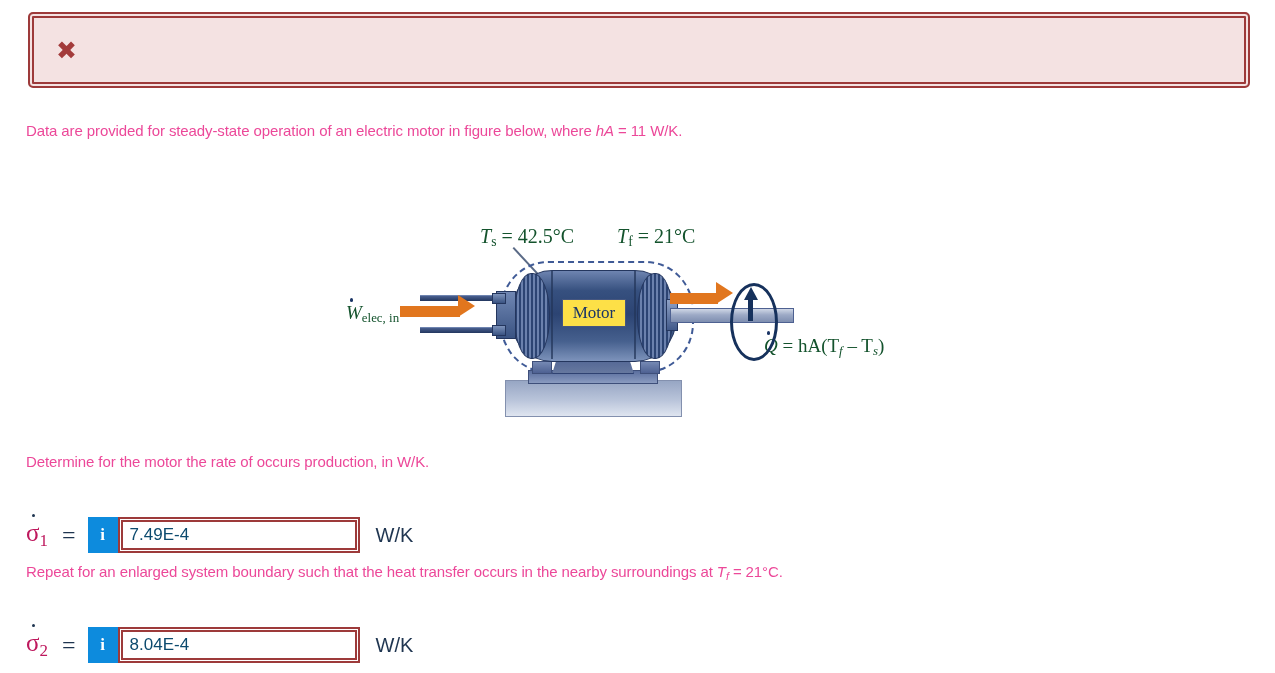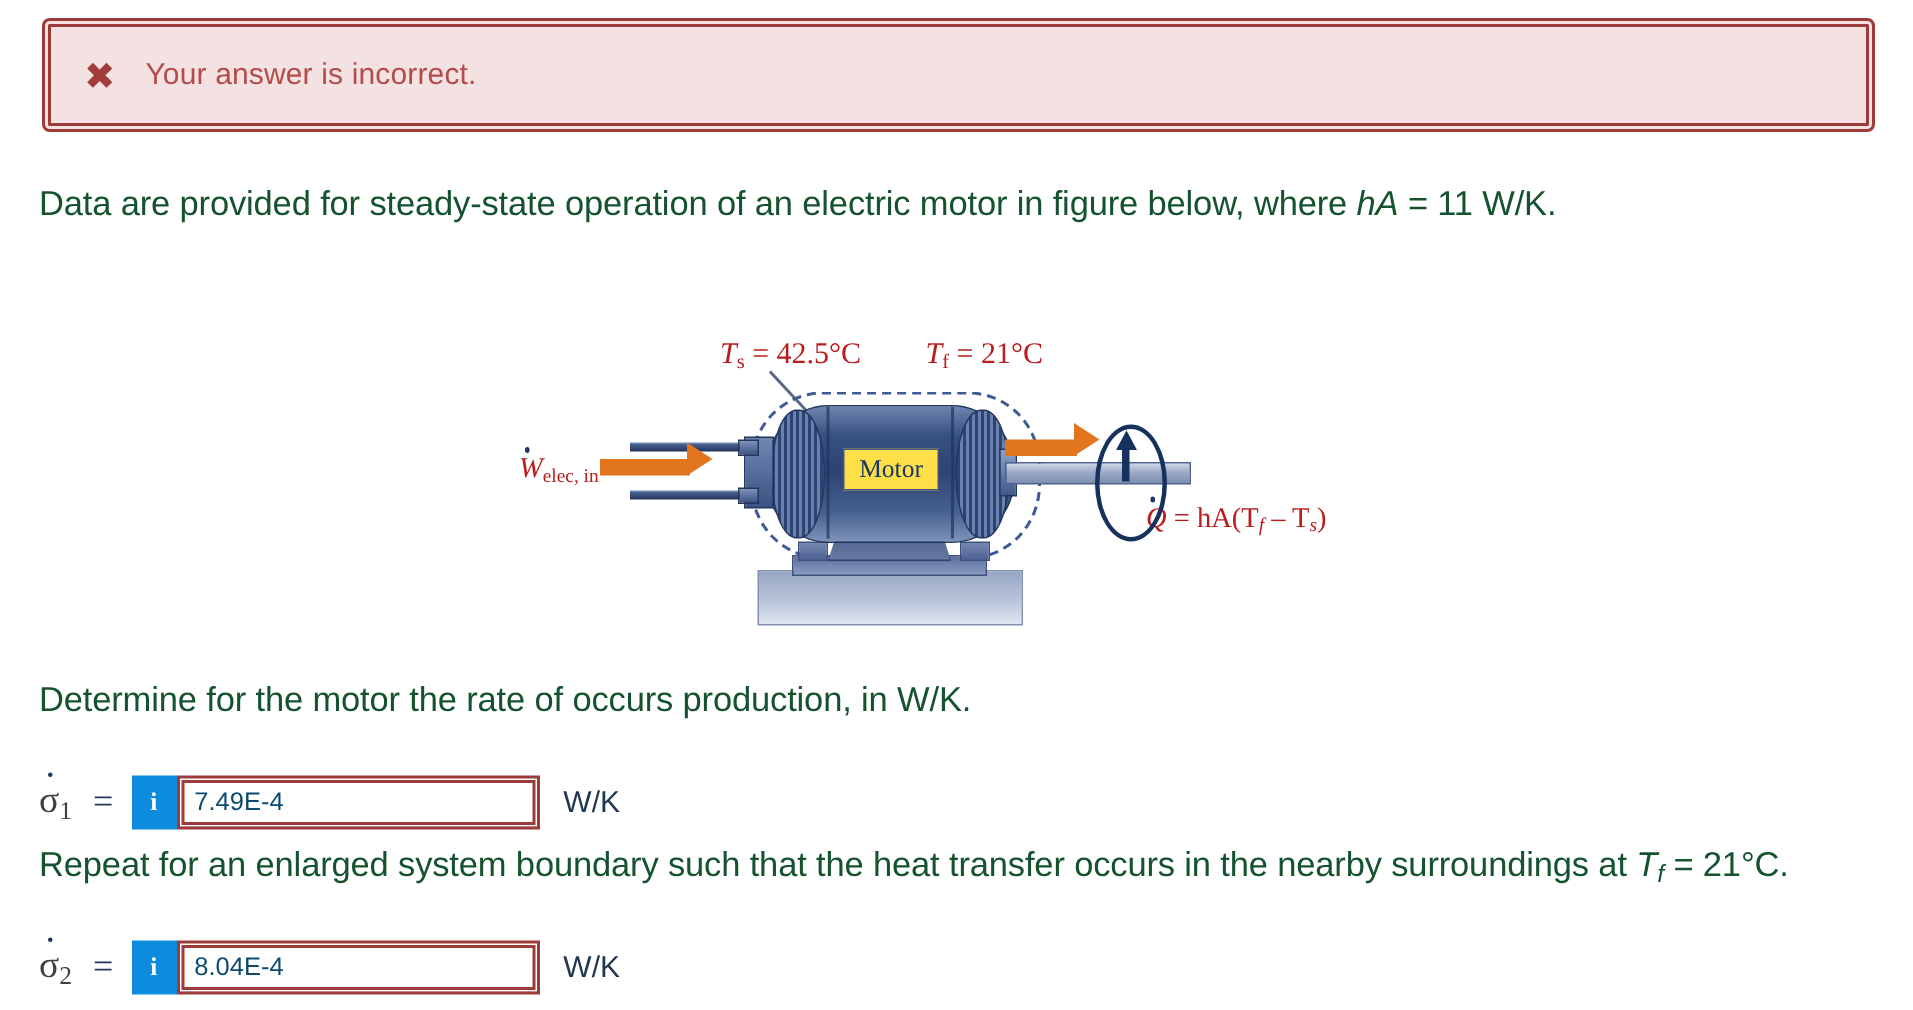--- a/index.html
+++ b/index.html
@@ -42,22 +42,22 @@
   .alert-text {
     margin-left: 20px;
     color: #b34b4b;
     font-size: 20px;
     letter-spacing: .1px;
   }
 
   
   .prose {
     position: absolute;
-    font-size: 23px;
-    color: #14532d;
+    font-size: 15px;
+    color: #ec4899;
     white-space: nowrap;
     letter-spacing: -0.1px;
   }
   #intro-text { left: 26px; top: 122px; }
   #determine-text { left: 26px; top: 453px; }
   #repeat-text { left: 26px; top: 563px; }
   .it { font-style: italic; font-family: "Liberation Sans", sans-serif; }
   .sub { font-size: 0.72em; vertical-align: -0.25em; }
 
   
@@ -66,21 +66,21 @@
     display: flex;
     align-items: center;
     height: 40px;
   }
   #row-1 { left: 26px; top: 515px; }
   #row-2 { left: 26px; top: 625px; }
 
   .sym {
     font-family: "Liberation Serif", serif;
     font-size: 25px;
-    color: #404040;
+    color: #be185d;
     width: 32px;
     text-align: left;
     position: relative;
   }
   .sym .dotsig { position: relative; display: inline-block; }
   .sym .dotsig::before {
     content: "";
     position: absolute;
     top: -5px;
     left: 6px;
@@ -139,21 +139,21 @@
   #figure {
     position: absolute;
     left: 300px;
     top: 215px;
     width: 660px;
     height: 215px;
   }
   .fig-label {
     position: absolute;
     font-family: "Liberation Serif", serif;
-    color: #b91c1c;
+    color: #14532d;
     white-space: nowrap;
   }
   .fig-label .s { font-size: 0.68em; vertical-align: -0.25em; }
   .ital { font-style: italic; }
   .dotover { position: relative; display: inline-block; }
   .dotover::before {
     content: "";
     position: absolute;
     top: -4px;
     left: 50%;
@@ -371,21 +371,20 @@
     height: 108px;
     border: 2px dashed #3f5a96;
     border-radius: 48px / 50px;
   }
 </style>
 </head>
 <body>
 
 <div class="alert">
   <span class="alert-x">✖</span>
-  <span class="alert-text">Your answer is incorrect.</span>
 </div>
 
 <div class="prose" id="intro-text"><span>Data are provided for steady-state operation of an electric motor in figure below, where </span><span class="it">hA</span><span> = 11 W/K.</span></div>
 
 <div id="figure">
 
   <div class="fig-label" id="lbl-ts"><span class="ital">T</span><span class="s">s</span><span> = 42.5°C</span></div>
 
   <div class="fig-label" id="lbl-tf"><span class="ital">T</span><span class="s">f</span><span> = 21°C</span></div>
 

